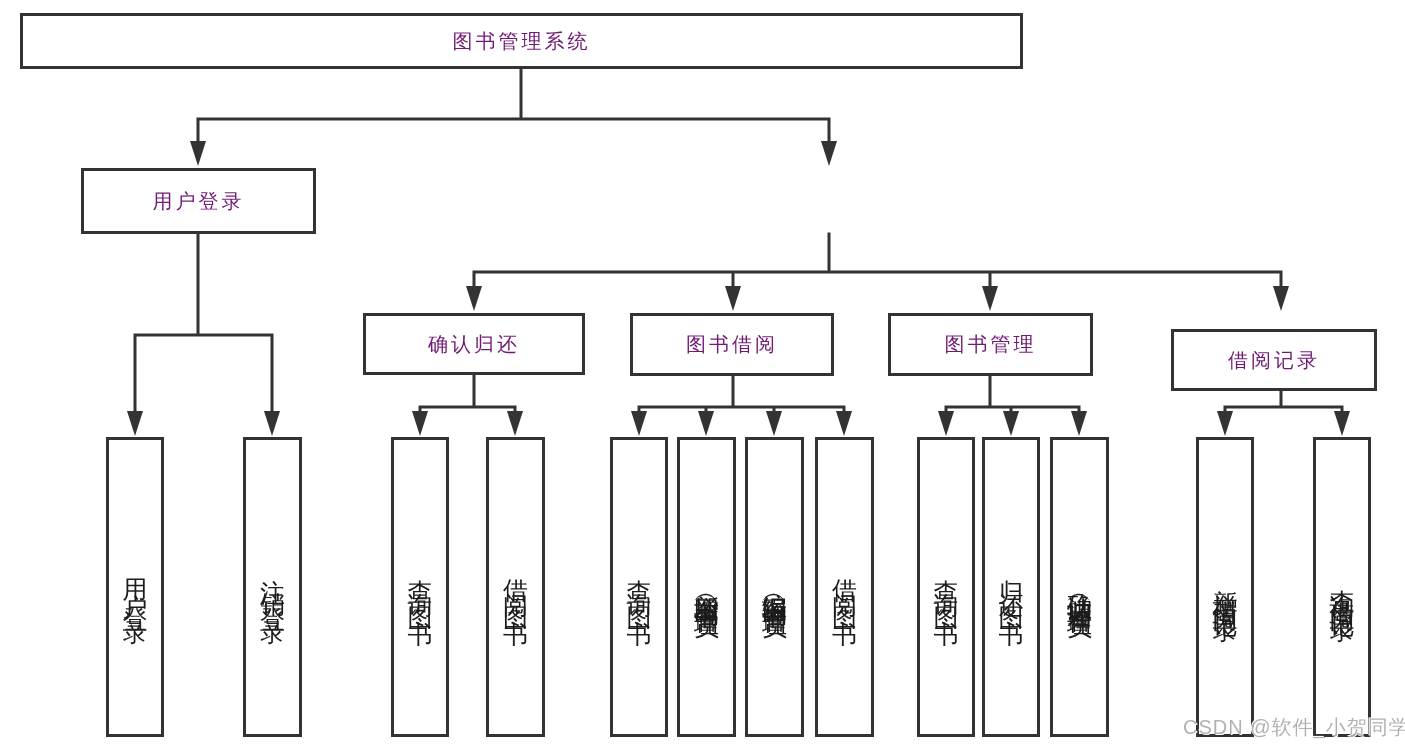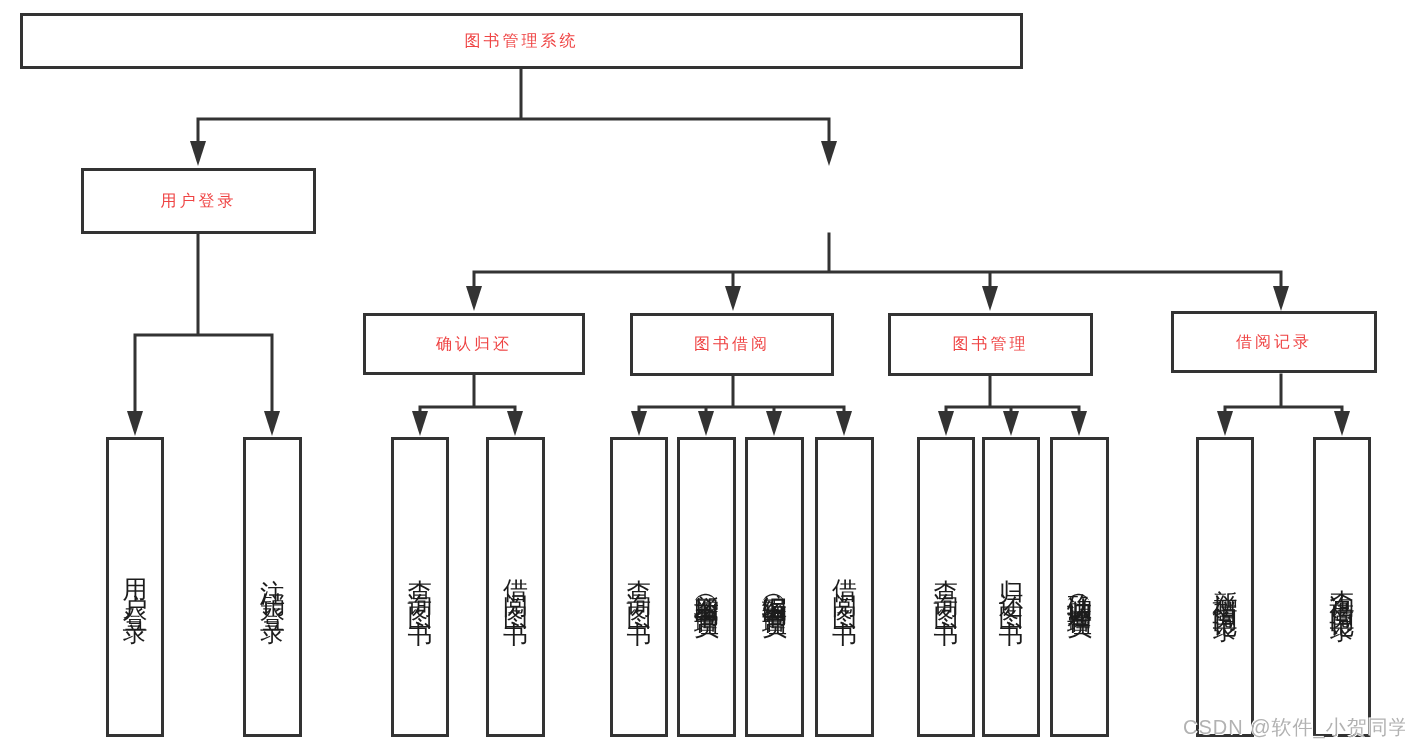--- a/index.html
+++ b/index.html
@@ -13,22 +13,22 @@
   #wires{position:absolute;left:0;top:0;z-index:0;}
   .hbox{
     position:absolute;
     box-sizing:border-box;
     background:#ffffff;
     border:3px solid #333333;
     display:flex;align-items:center;justify-content:center;
     z-index:1;
   }
   .hlabel{
-    color:#ef4444;
-    font-size:16px;
+    color:#701a75;
+    font-size:20px;
     letter-spacing:3px;
     white-space:nowrap;
     text-align:right;
   }
   .vbox{
     position:absolute;
     top:437px;height:300px;
     box-sizing:border-box;
     background:#ffffff;
     border:3px solid #333333;
@@ -119,21 +119,21 @@
 
   <div class="hbox" style="left:363px;top:313px;width:222px;height:62px">
     <span class="hlabel">确认归还</span>
   </div>
   <div class="hbox" style="left:630px;top:313px;width:204px;height:63px">
     <span class="hlabel">图书借阅</span>
   </div>
   <div class="hbox" style="left:888px;top:313px;width:205px;height:63px">
     <span class="hlabel">图书管理</span>
   </div>
-  <div class="hbox" style="left:1171px;top:311px;width:206px;height:62px">
+  <div class="hbox" style="left:1171px;top:329px;width:206px;height:62px">
     <span class="hlabel">借阅记录</span>
   </div>
 
   <div class="vbox" style="left:106px;width:58px">
     <span class="vlabel ls4">用户登录</span>
   </div>
   <div class="vbox" style="left:243px;width:59px">
     <span class="vlabel ls4">注销登录</span>
   </div>
 

